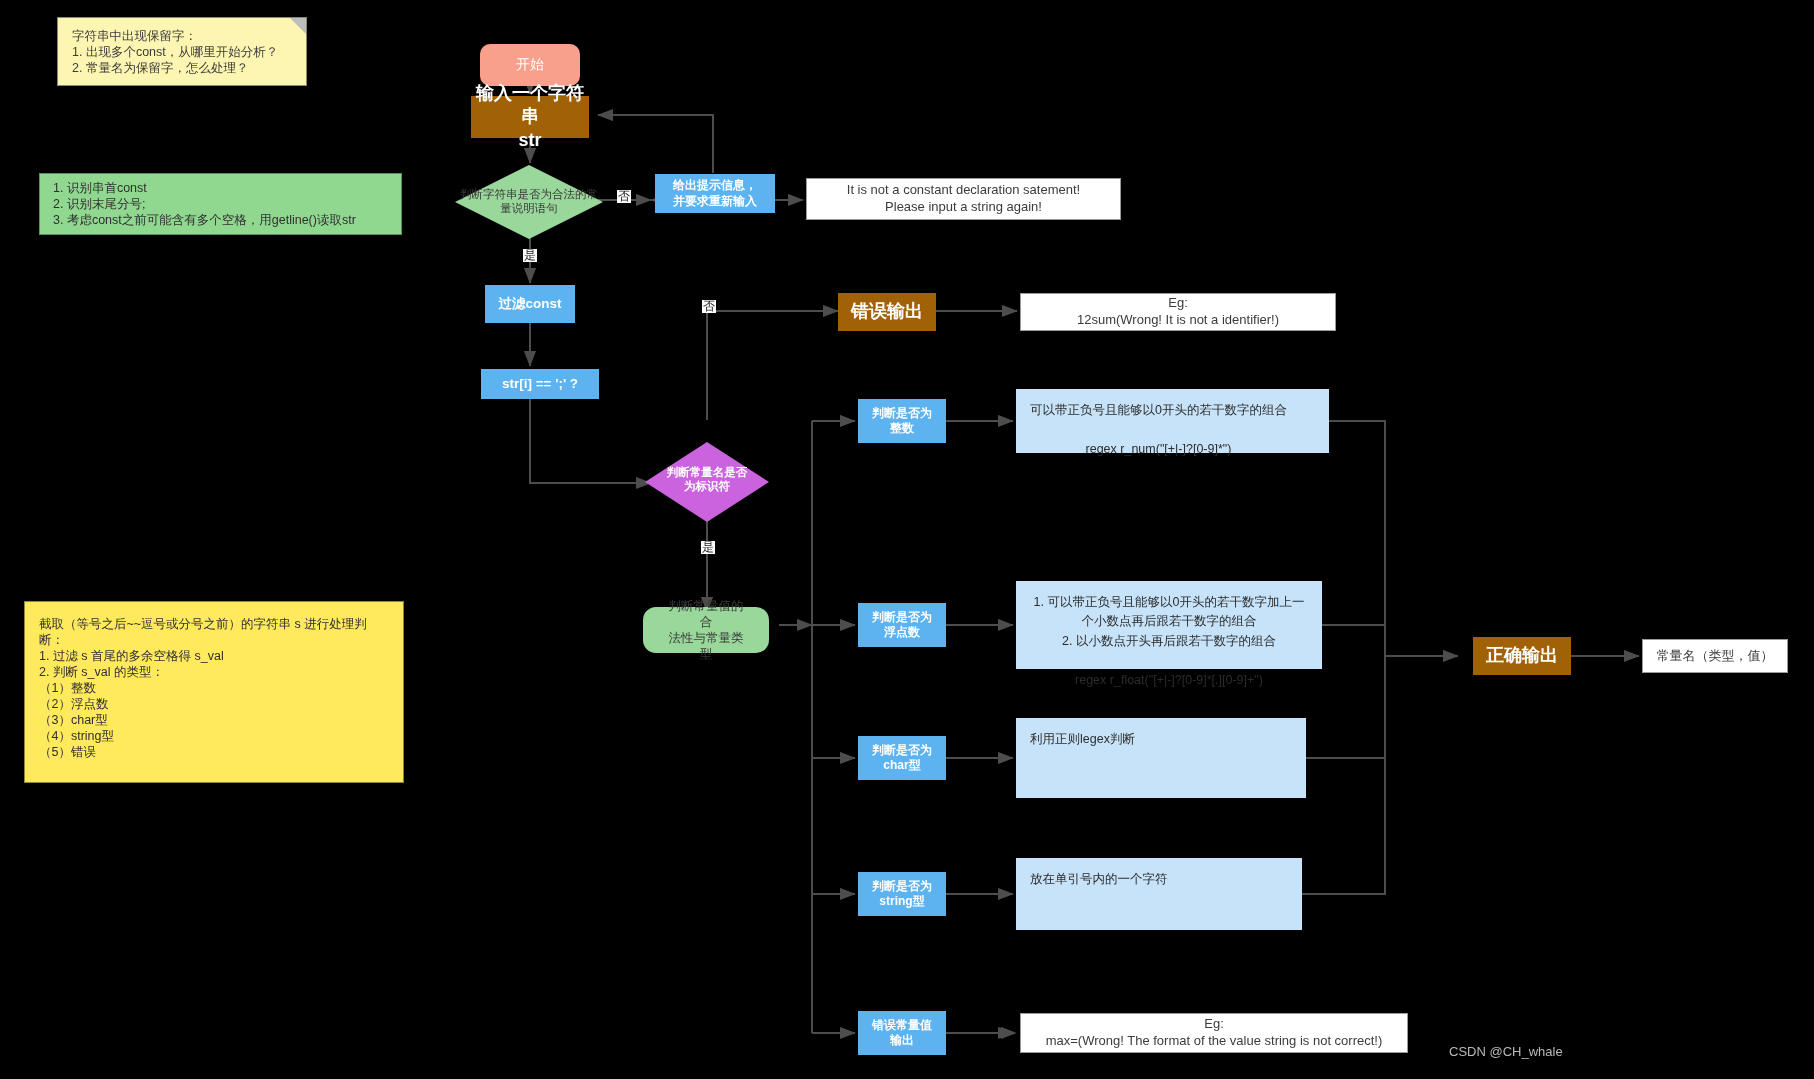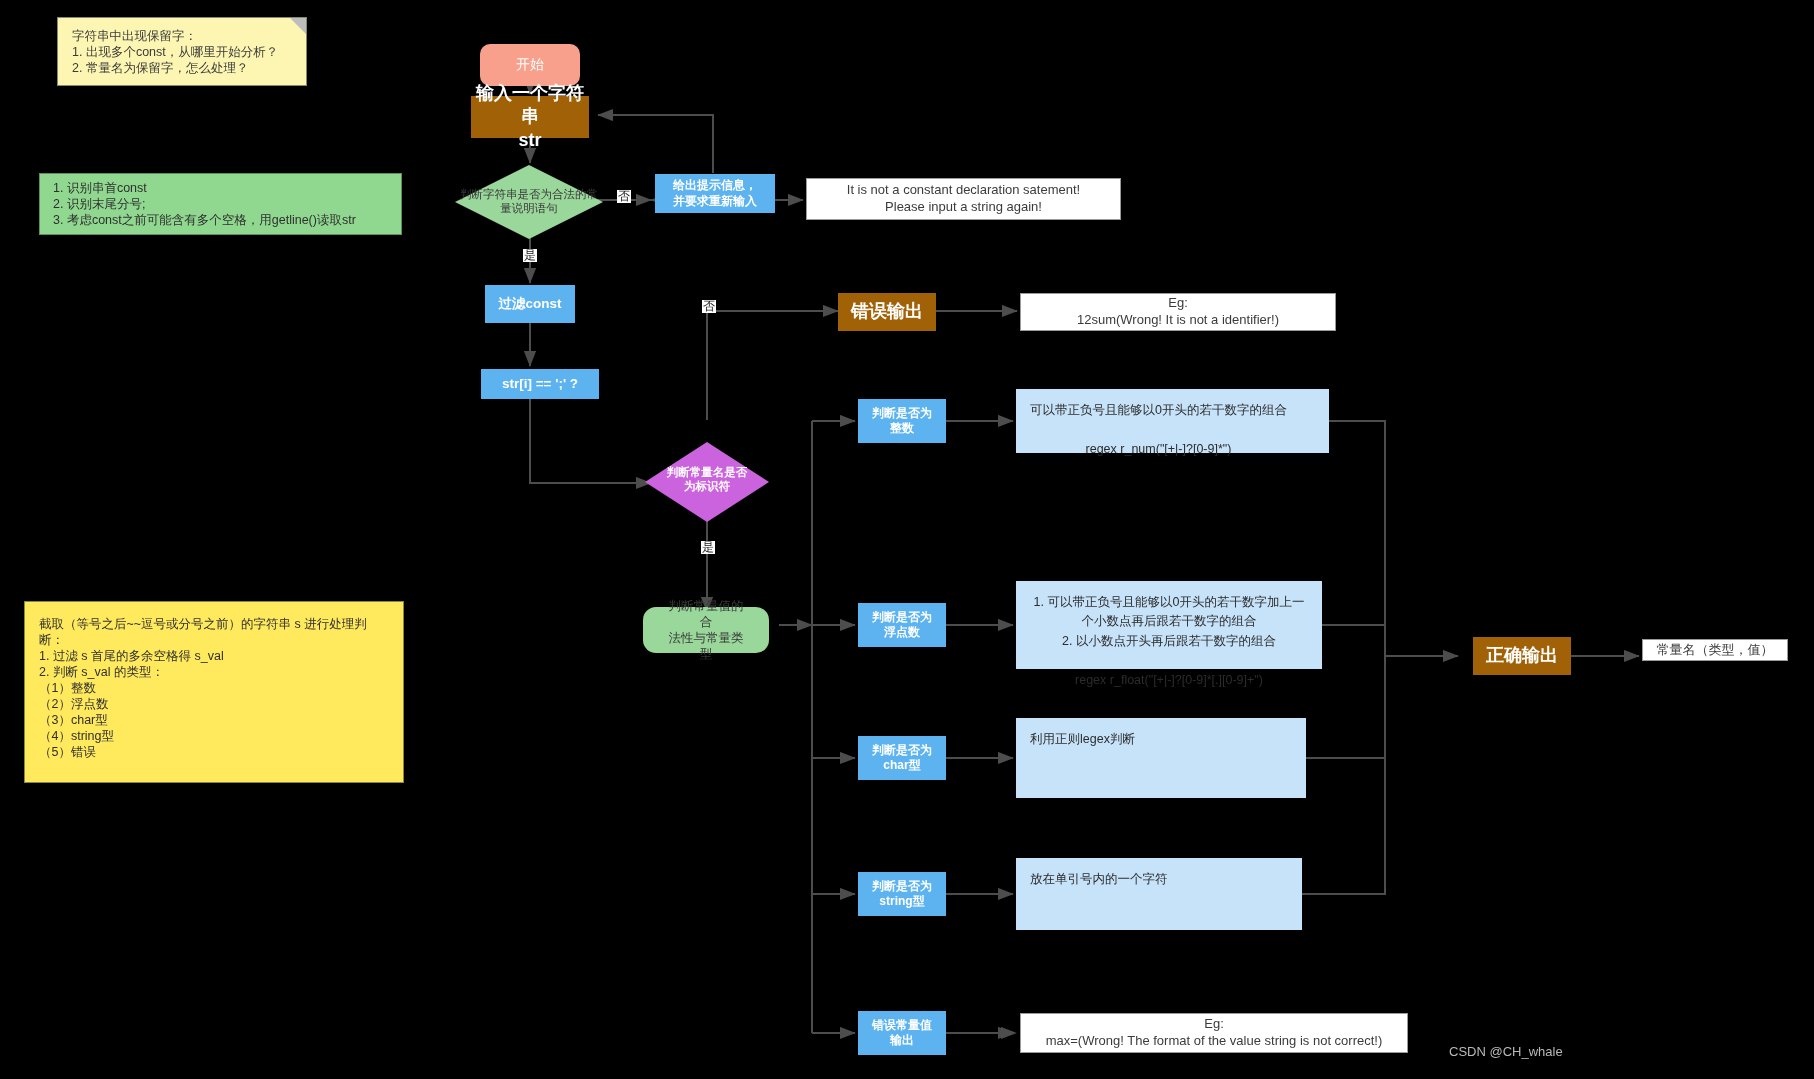--- a/index.html
+++ b/index.html
@@ -374,19 +374,19 @@
   </div>
   <div class="node doc" style="left:1020px; top:1013px; width:388px; height:40px;">
     <span>Eg:
 max=(Wrong! The format of the value string is not correct!)</span>
   </div>
 
   <div class="node process" style="left:1461px; top:637px; width:98px; height:38px;margin-left:12px;">
     <span>正确输出</span>
   </div>
 
-  <div class="node doc" style="left:1642px; top:639px; width:146px; height:22px;">
+  <div class="node doc" style="left:1642px; top:639px; width:146px; height:34px;">
     <span>常量名（类型，值）</span>
   </div>
 
   <div class="watermark" style="left:1449px; top:1044px;">CSDN @CH_whale</div>
 
 </div>
 
 </body></html>

